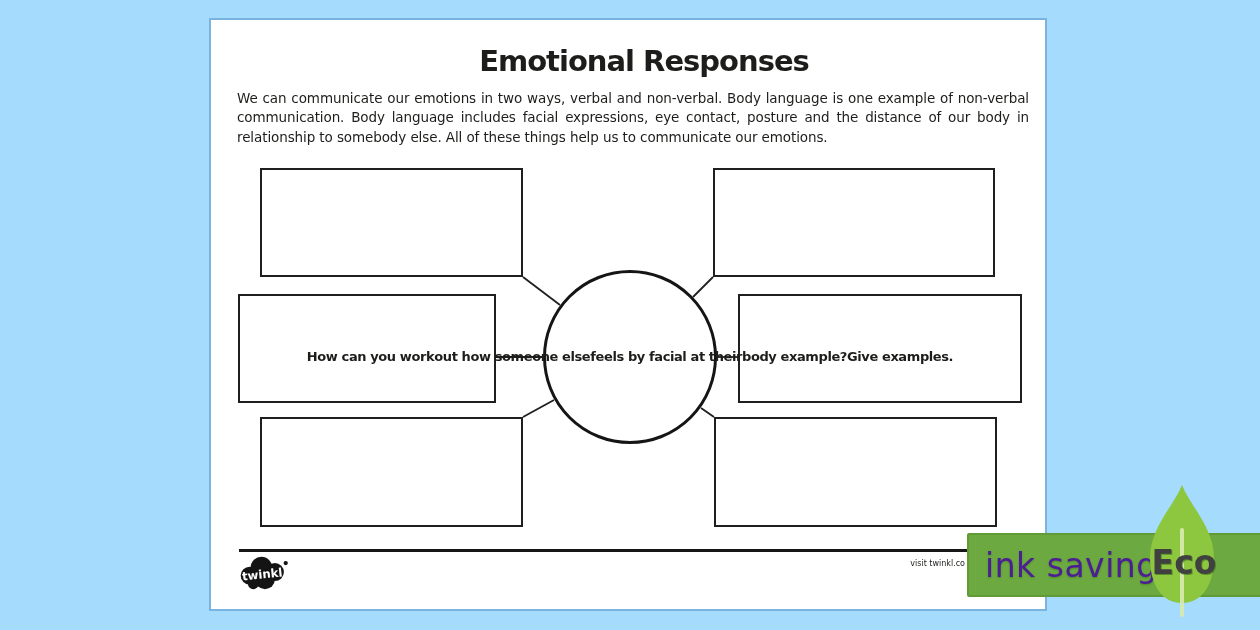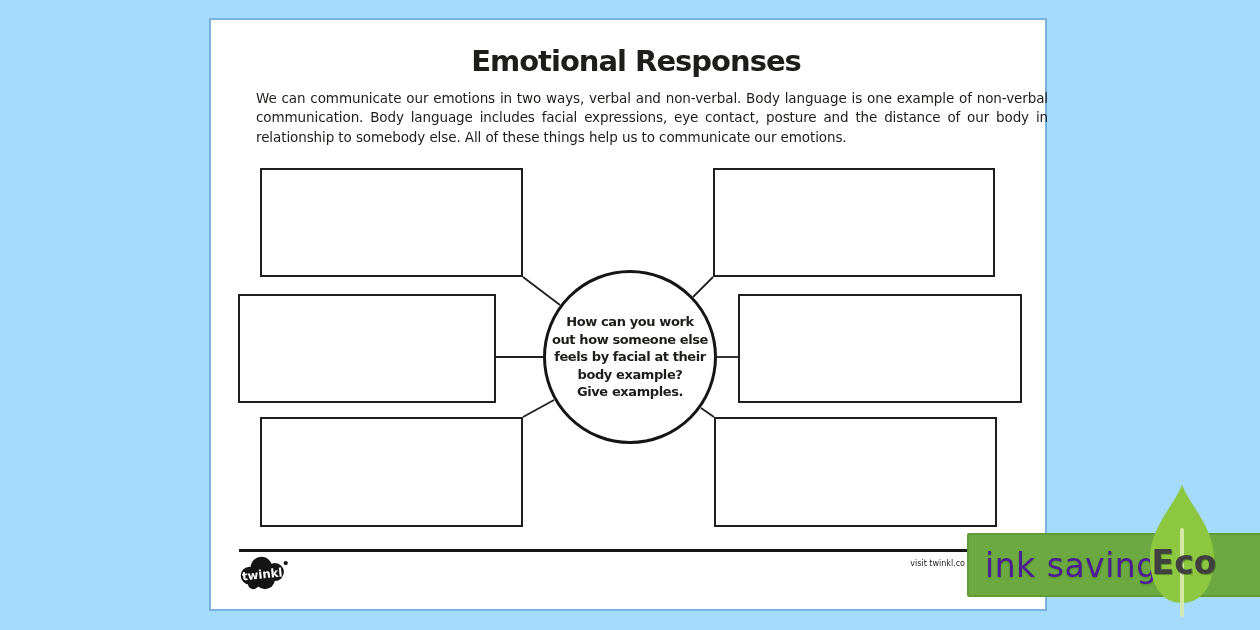--- a/index.html
+++ b/index.html
@@ -5,47 +5,47 @@
   * { margin:0; padding:0; box-sizing:border-box; }
   html,body { width:1260px; height:630px; overflow:hidden; }
   body { background:#a5dcfd; font-family:"DejaVu Sans","Liberation Sans",sans-serif; position:relative; }
 
   .page {
     position:absolute; left:209px; top:18px; width:838px; height:593px;
     background:#ffffff; border:2px solid #7ab3e0;
   }
 
   .page-title {
-    position:absolute; left:8px; top:24px; width:100%;
+    position:absolute; left:16px; top:24px; width:100%;
     text-align:center; font-size:29px; font-weight:bold; color:#1d1d1b;
     letter-spacing:-1px;
   }
 
   .intro {
     position:absolute; left:26px; top:69px; width:792px;
     font-size:13.5px; line-height:19.4px; color:#1d1d1b;
-    text-align:justify; letter-spacing:-0.1px; font-weight:500;margin-left:19px;
+    text-align:justify; letter-spacing:-0.1px; font-weight:500;
   }
 
   .connectors { position:absolute; left:0; top:0; width:834px; height:589px; z-index:1; }
 
   .answer-box {
     position:absolute; background:#ffffff; border:2px solid #1f1f1f; z-index:2;
   }
   .box-tl { left:49px;  top:148px; width:263px; height:109px; }
   .box-tr { left:502px; top:148px; width:282px; height:109px; }
   .box-ml { left:27px;  top:274px; width:258px; height:109px; }
   .box-mr { left:527px; top:274px; width:284px; height:109px; }
   .box-bl { left:49px;  top:397px; width:263px; height:110px; }
   .box-br { left:503px; top:397px; width:283px; height:110px; }
 
   .prompt-circle {
     position:absolute; left:332px; top:250px; width:174px; height:174px;
     background:#ffffff; border:3px solid #151515; border-radius:50%;
-    z-index:3; display:flex; flex-direction:column; align-items:center; justify-content:center;
+    z-index:3; display:flex; align-items:center; justify-content:center;
   }
   .prompt-line {
     font-size:13px; font-weight:bold; color:#1d1d1b; line-height:17.5px;
     letter-spacing:-0.4px; white-space:nowrap;
   }
 
   .footer-line {
     position:absolute; left:28px; top:529px; width:801px; height:3px;
     background:#161616; z-index:2;
   }

